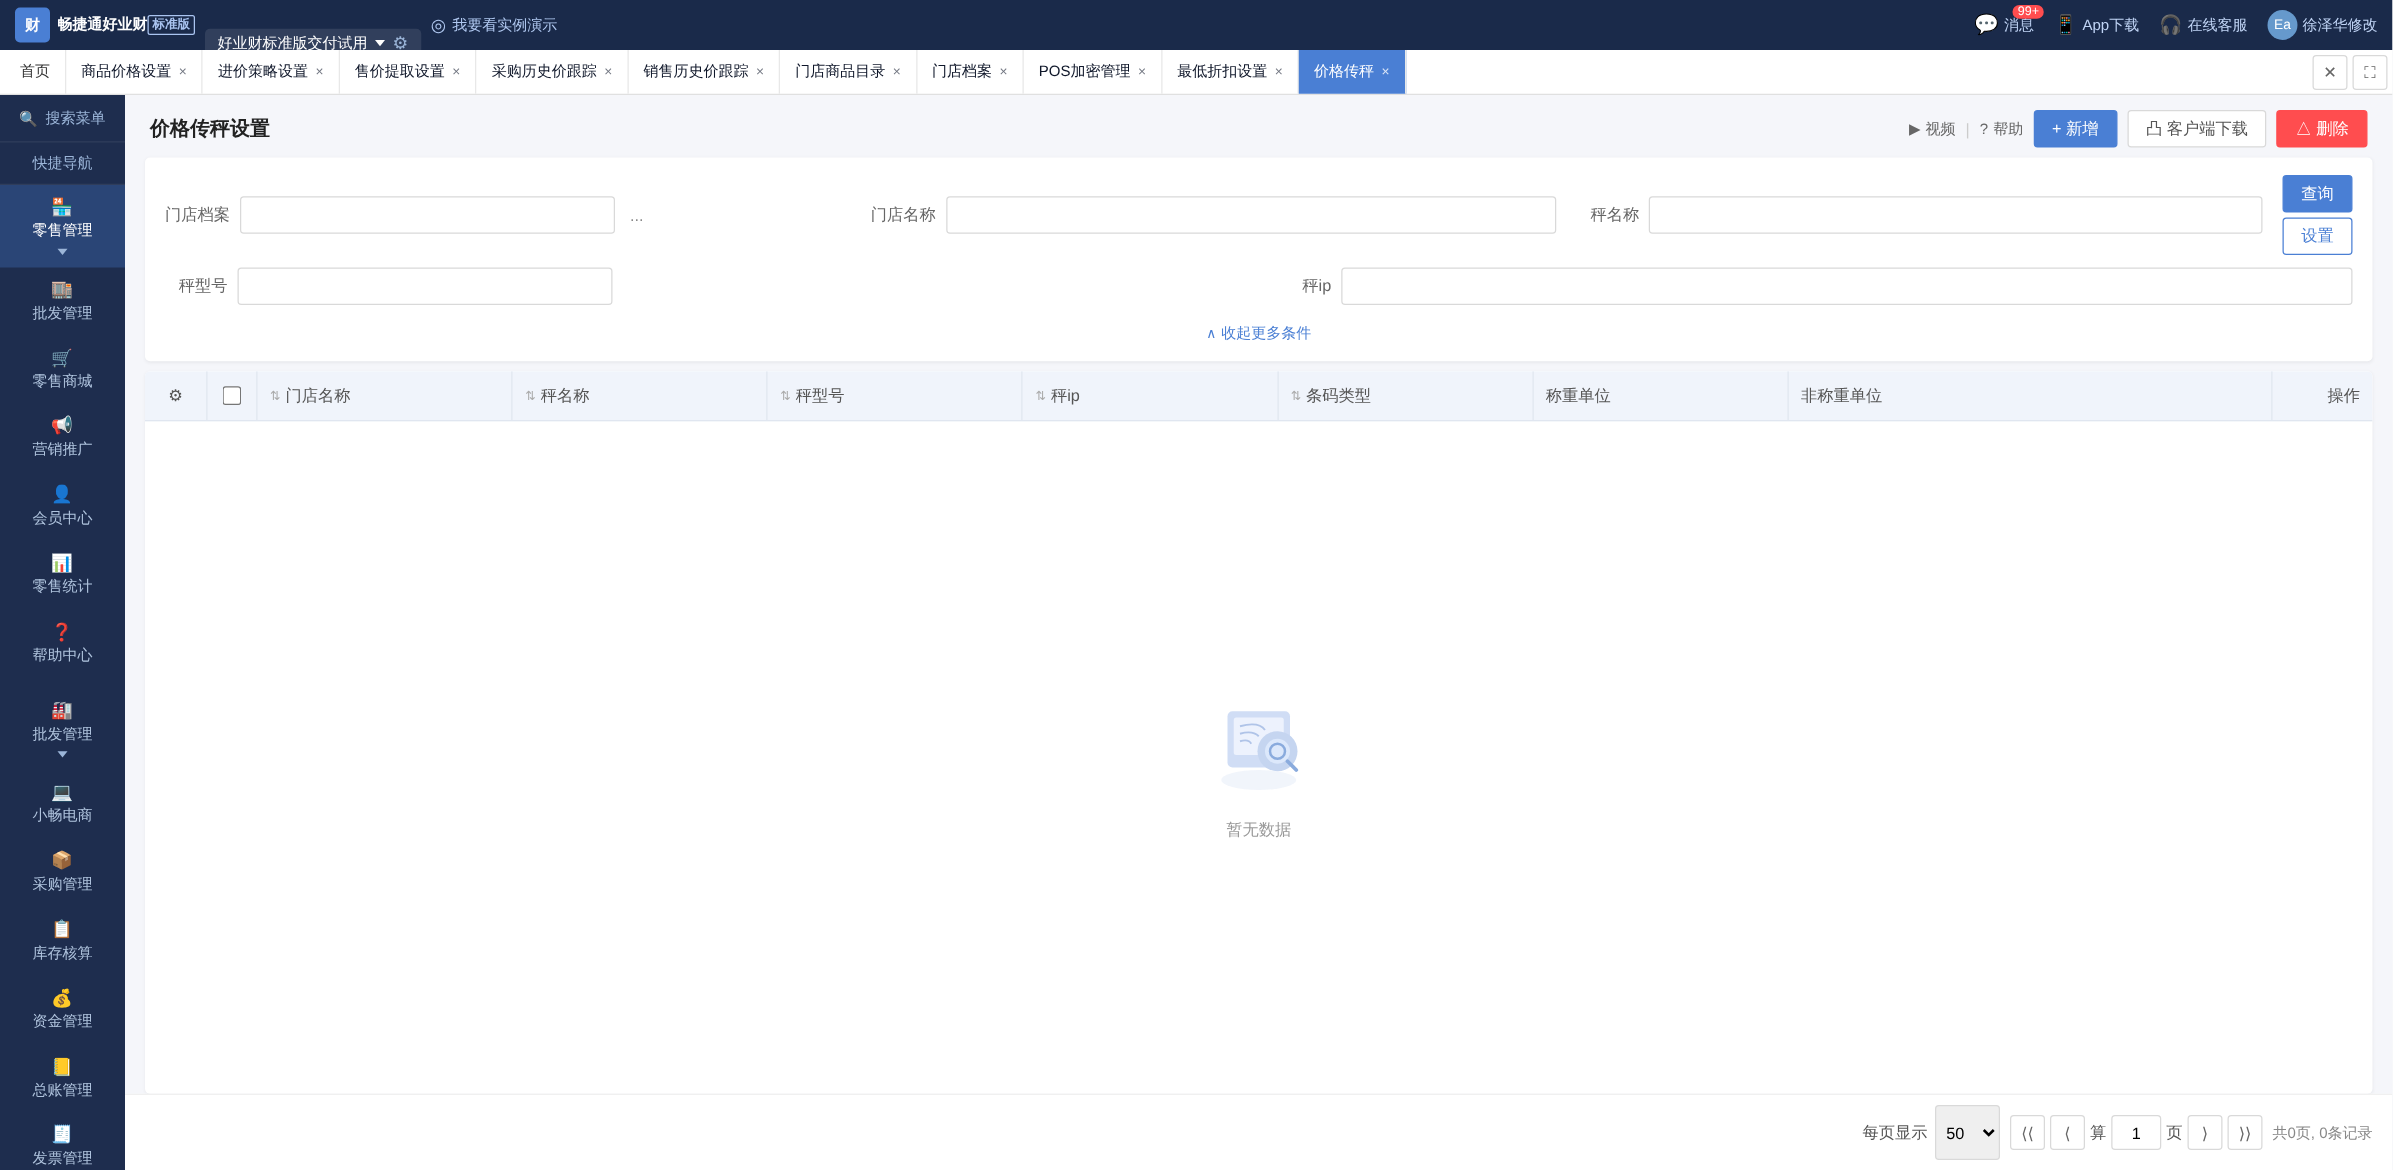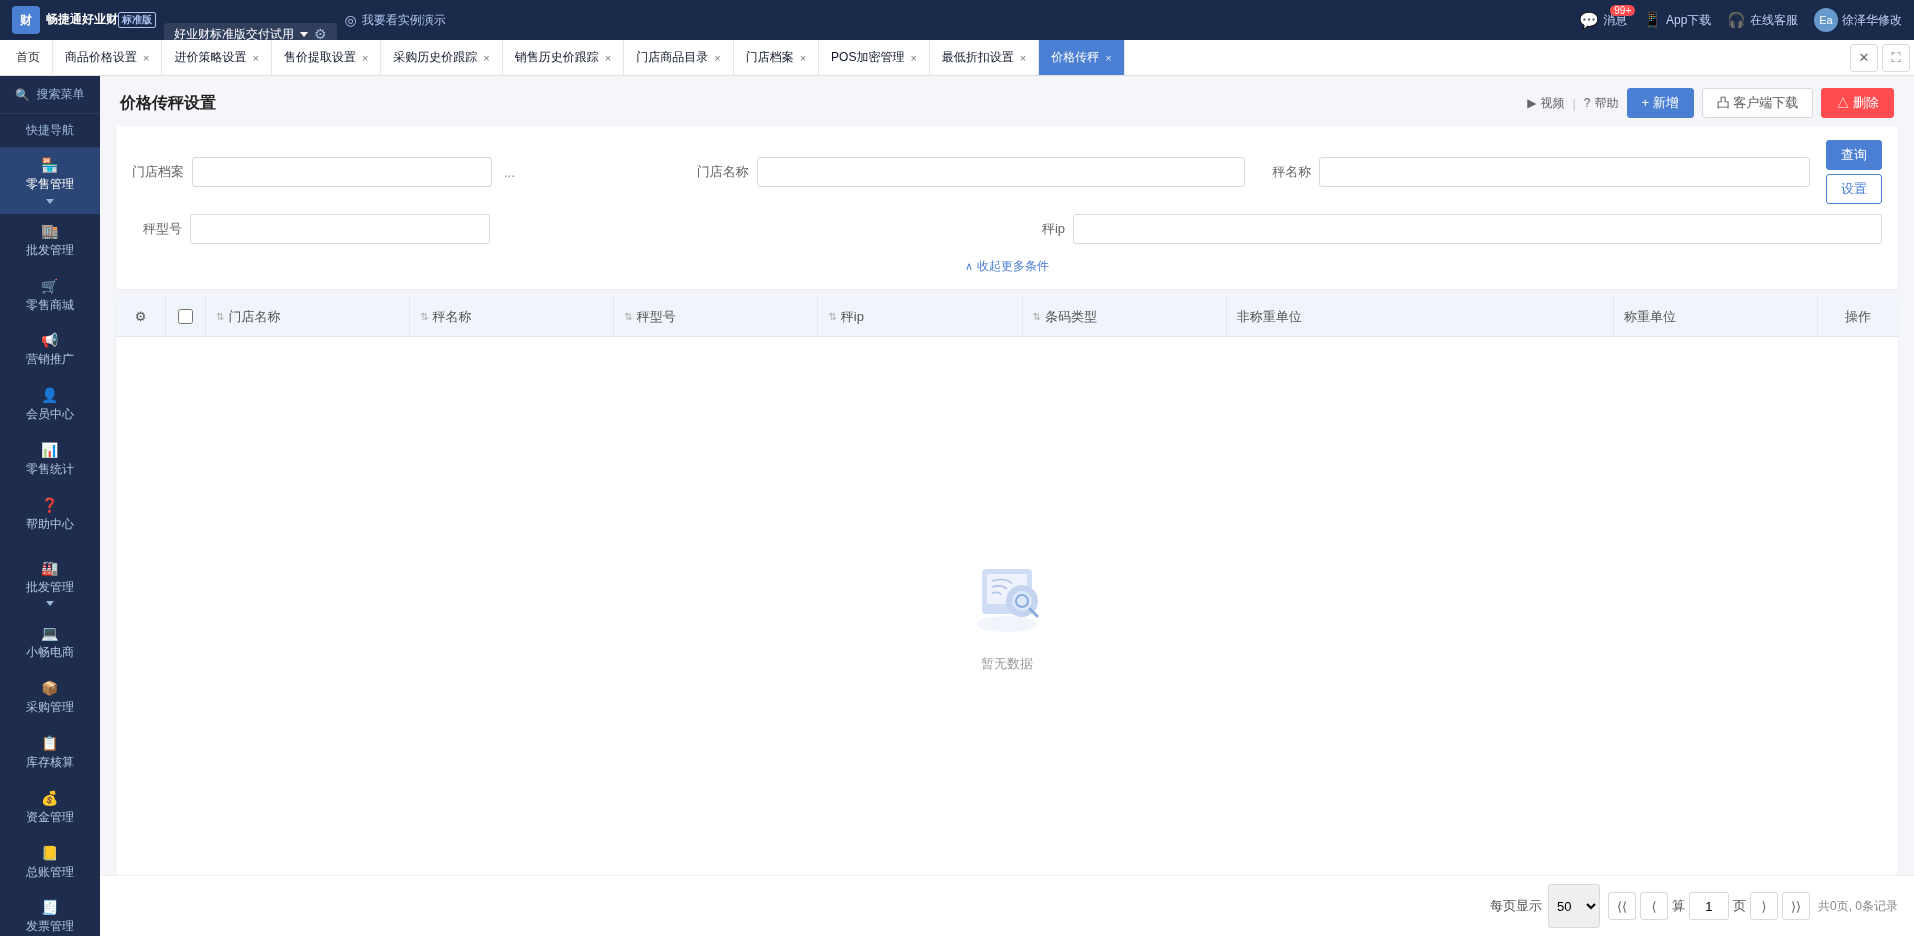--- a/index.html
+++ b/index.html
@@ -69,21 +69,21 @@
     .filter-item { display: flex; align-items: center; gap: 8px; flex: 1; }
     .filter-label { color: #666; font-size: 13px; white-space: nowrap; min-width: 50px; text-align: right; }
     .filter-input { flex: 1; height: 30px; border: 1px solid #d9d9d9; border-radius: 3px; padding: 0 8px; font-size: 13px; color: #333; outline: none; }
     .filter-ellipsis { color: #888; cursor: pointer; margin-left: 4px; }
     .collapse-bar { display: flex; align-items: center; justify-content: center; padding: 4px 0 0; cursor: pointer; color: #4a7fd4; font-size: 12px; gap: 4px; }
 
     
     .table-section { background: #fff; margin: 0 16px; border-radius: 4px; box-shadow: 0 1px 3px rgba(0,0,0,0.06); flex: 1; display: flex; flex-direction: column; overflow: hidden; }
     .table-header { display: flex; align-items: center; background: #f0f4fb; border-bottom: 1px solid #e0e6f0; height: 40px; flex-shrink: 0; }
     .th { padding: 0 10px; font-size: 13px; color: #555; display: flex; align-items: center; gap: 4px; border-right: 1px solid #e0e6f0; height: 100%; white-space: nowrap; }
-    .th:last-child { border-right: none; }
+    .th:last-child { border-right: none; justify-content: flex-end; }
     .th .sort-icon { color: #aaa; font-size: 10px; }
     .th-gear { width: 50px; justify-content: center; }
     .th-checkbox { width: 40px; justify-content: center; }
     .th-store { flex: 1; }
     .th-name { flex: 1; }
     .th-model { flex: 1; }
     .th-ip { flex: 1; }
     .th-barcode { flex: 1; }
     .th-weight { flex: 1; }
     .th-nonweight { flex: 2; }
@@ -351,25 +351,25 @@
           <span>秤型号</span>
         </div>
         <div class="th th-ip">
           <span class="sort-icon">⇅</span>
           <span>秤ip</span>
         </div>
         <div class="th th-barcode">
           <span class="sort-icon">⇅</span>
           <span>条码类型</span>
         </div>
+        <div class="th th-weight">
+          <span>称重单位</span>
+        </div>
         <div class="th th-nonweight">
           <span>非称重单位</span>
-        </div>
-        <div class="th th-weight">
-          <span>称重单位</span>
         </div>
         <div class="th th-action">
           <span>操作</span>
         </div>
       </div>
 
       <div class="empty-state">
         <svg class="empty-icon" viewBox="0 0 100 100" xmlns="http://www.w3.org/2000/svg">
           <ellipse cx="50" cy="85" rx="30" ry="8" fill="#e8eef8" opacity="0.6"></ellipse>
           <rect x="25" y="30" width="50" height="45" rx="4" fill="#d0ddf5"></rect>

